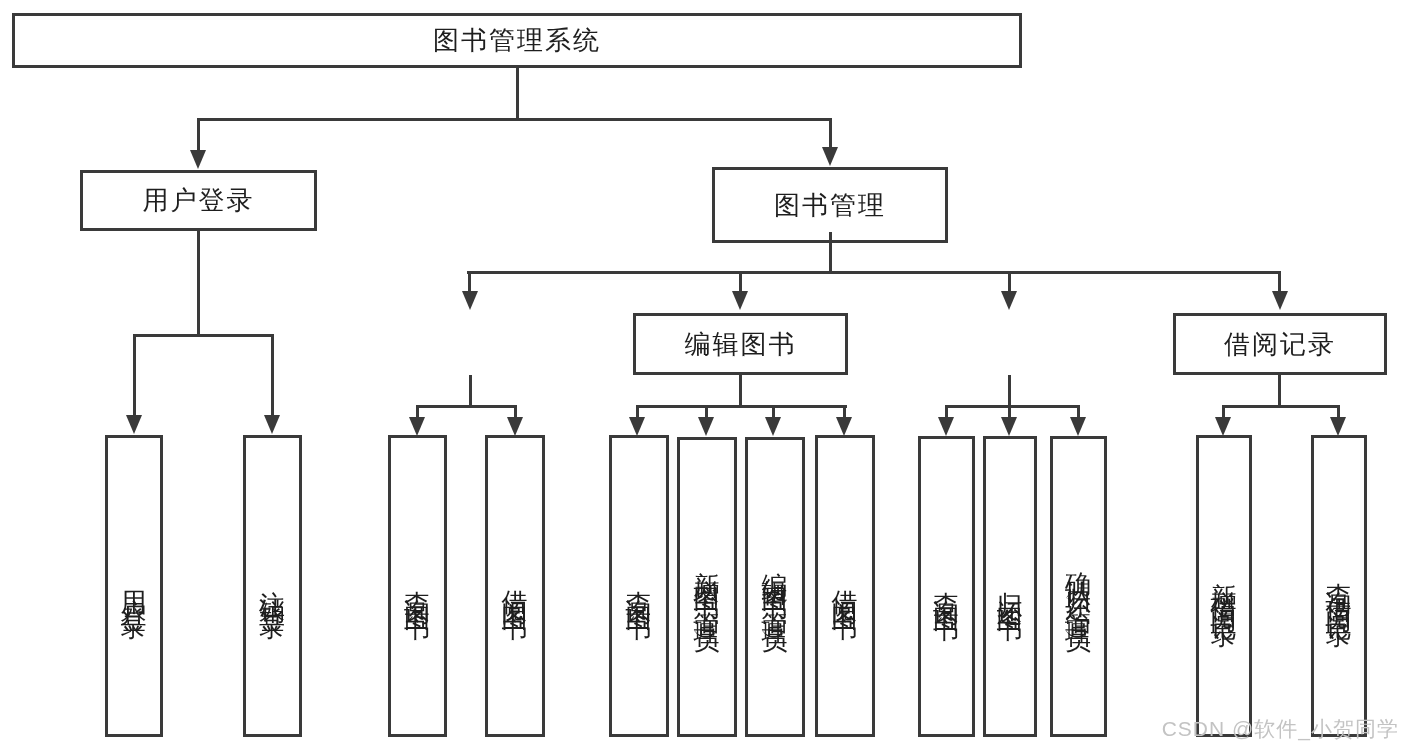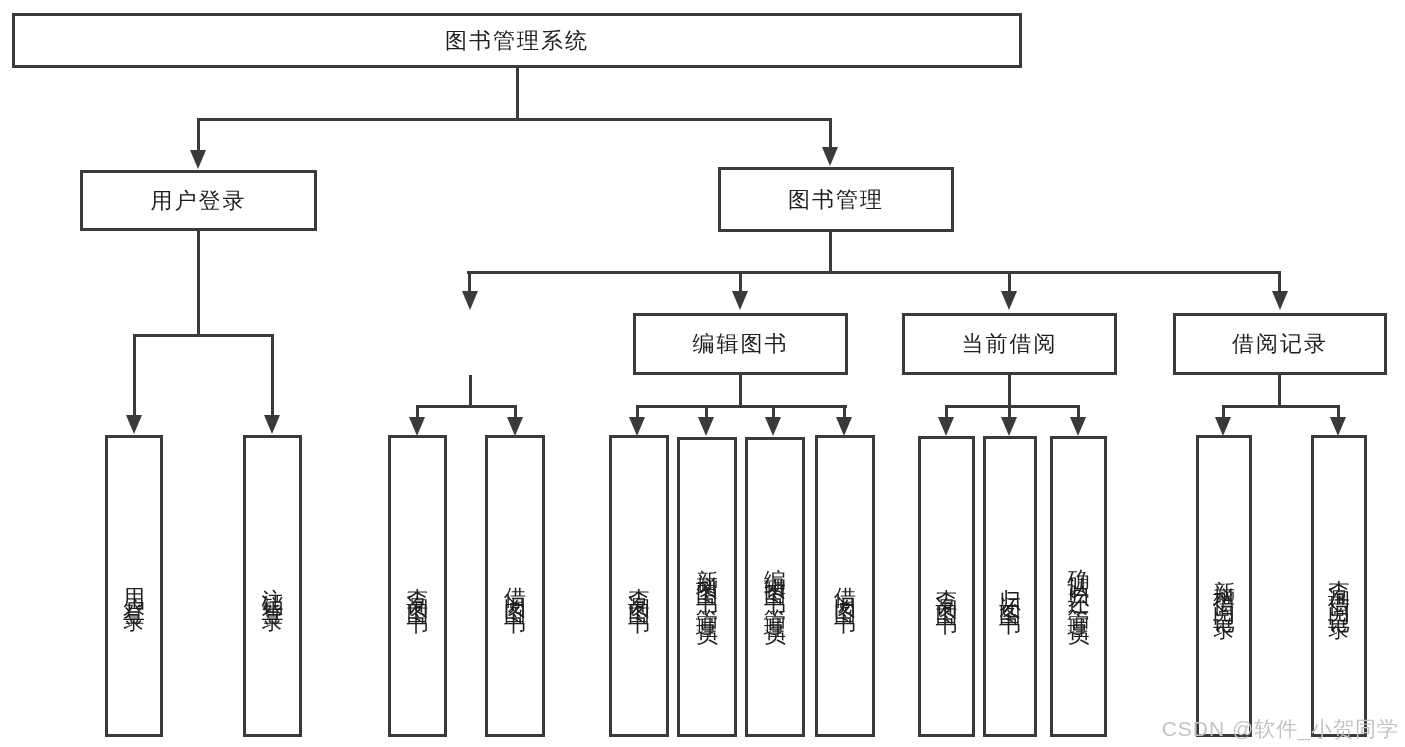--- a/index.html
+++ b/index.html
@@ -21,21 +21,21 @@
     overflow:hidden;
   }
   .node{
     position:absolute;
     box-sizing:border-box;
     border:3px solid var(--line);
     background:var(--background);
     display:flex;
     align-items:center;
     justify-content:center;
-    font-size:22px;
+    font-size:26px;
     letter-spacing:2px;
     color:var(--text);
     text-align:center;
   }
   .vnode span{
     writing-mode:vertical-rl;
     text-orientation:mixed;
     letter-spacing:8px;
     line-height:1;
     white-space:nowrap;
@@ -69,21 +69,21 @@
   <div class="vline" style="left:516px;top:68px;height:52px;"></div>
   <div class="hline" style="left:197px;top:118px;width:635px;"></div>
   <div class="vline" style="left:197px;top:118px;height:34px;"></div>
   <div class="arrow" style="left:190px;top:150px;"></div>
   <div class="vline" style="left:829px;top:118px;height:33px;"></div>
   <div class="arrow" style="left:822px;top:147px;"></div>
 
   <div class="node" style="left:80px;top:170px;width:237px;height:61px;">
     <span>用户登录</span>
   </div>
-  <div class="node" style="left:712px;top:167px;width:236px;height:65px;margin-left:6px;">
+  <div class="node" style="left:712px;top:167px;width:236px;height:76px;">
     <span>图书管理</span>
   </div>
 
   <div class="vline" style="left:197px;top:231px;height:105px;"></div>
   <div class="hline" style="left:133px;top:334px;width:141px;"></div>
   <div class="vline" style="left:133px;top:334px;height:83px;"></div>
   <div class="arrow" style="left:126px;top:415px;"></div>
   <div class="vline" style="left:271px;top:334px;height:83px;"></div>
   <div class="arrow" style="left:264px;top:415px;"></div>
 
@@ -93,23 +93,20 @@
   <div class="arrow" style="left:462px;top:291px;"></div>
   <div class="vline" style="left:739px;top:271px;height:22px;"></div>
   <div class="arrow" style="left:732px;top:291px;"></div>
   <div class="vline" style="left:1008px;top:271px;height:22px;"></div>
   <div class="arrow" style="left:1001px;top:291px;"></div>
   <div class="vline" style="left:1278px;top:271px;height:22px;"></div>
   <div class="arrow" style="left:1272px;top:291px;"></div>
 
   <div class="node" style="left:633px;top:313px;width:215px;height:62px;">
     <span>编辑图书</span>
-  </div>
-  <div class="node" style="left:902px;top:313px;width:215px;height:62px;">
-    <span>当前借阅</span>
   </div>
   <div class="node" style="left:1173px;top:313px;width:214px;height:62px;">
     <span>借阅记录</span>
   </div>
 
   <div class="vline" style="left:469px;top:375px;height:33px;"></div>
   <div class="hline" style="left:416px;top:405px;width:101px;"></div>
   <div class="vline" style="left:416px;top:405px;height:14px;"></div>
   <div class="arrow" style="left:409px;top:417px;"></div>
   <div class="vline" style="left:514px;top:405px;height:14px;"></div>

